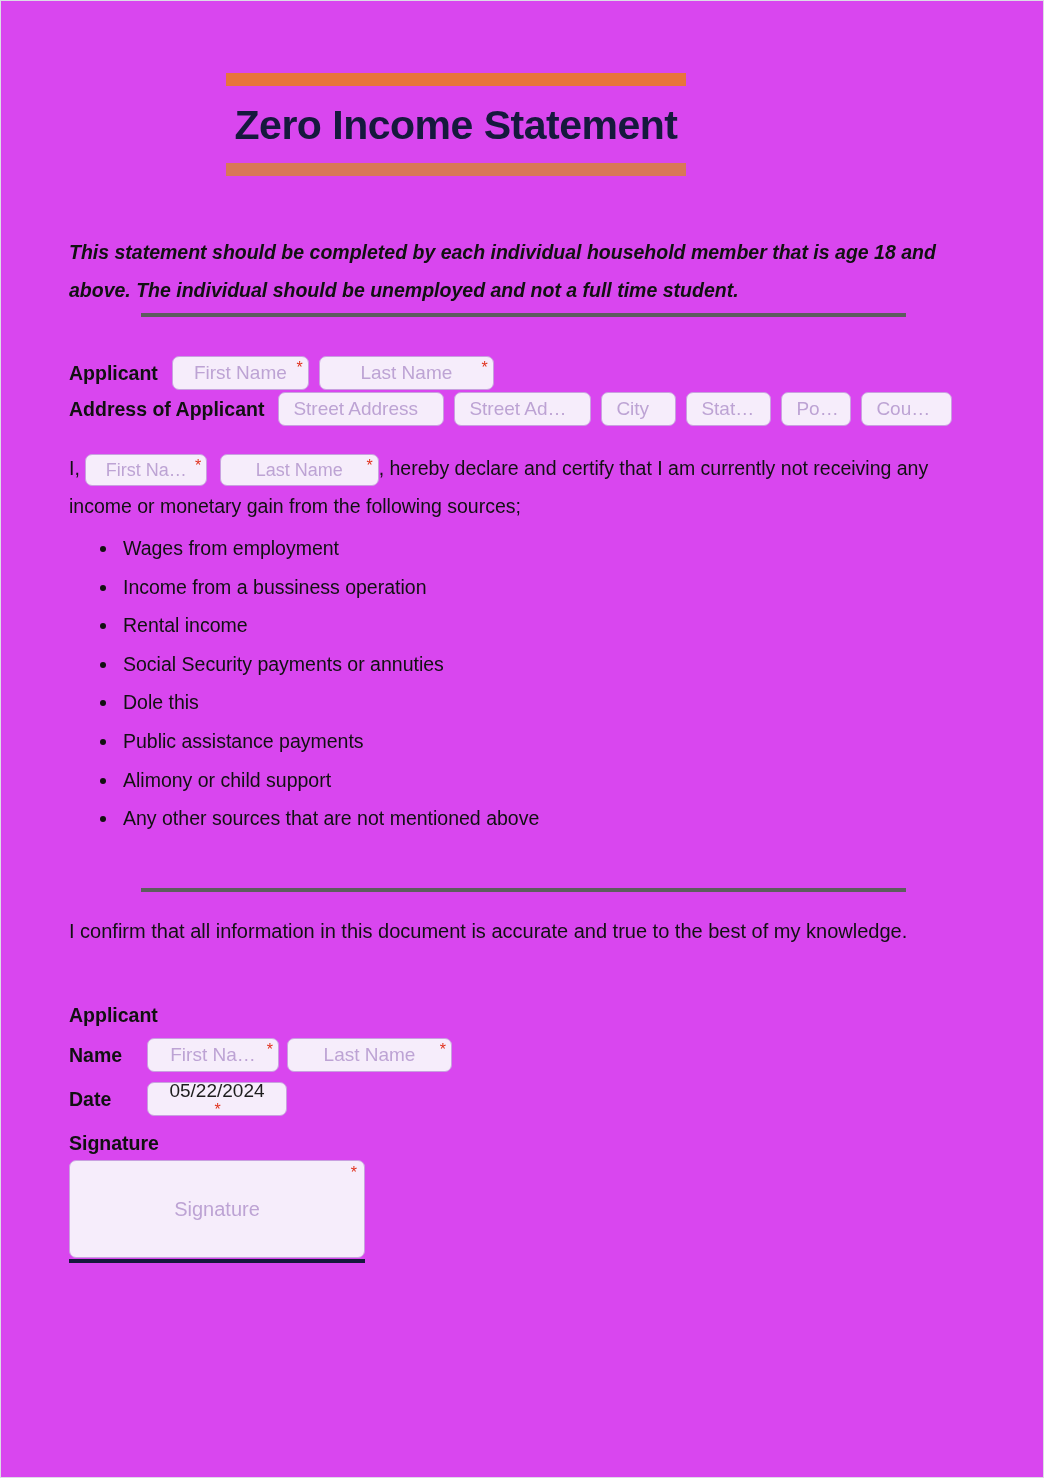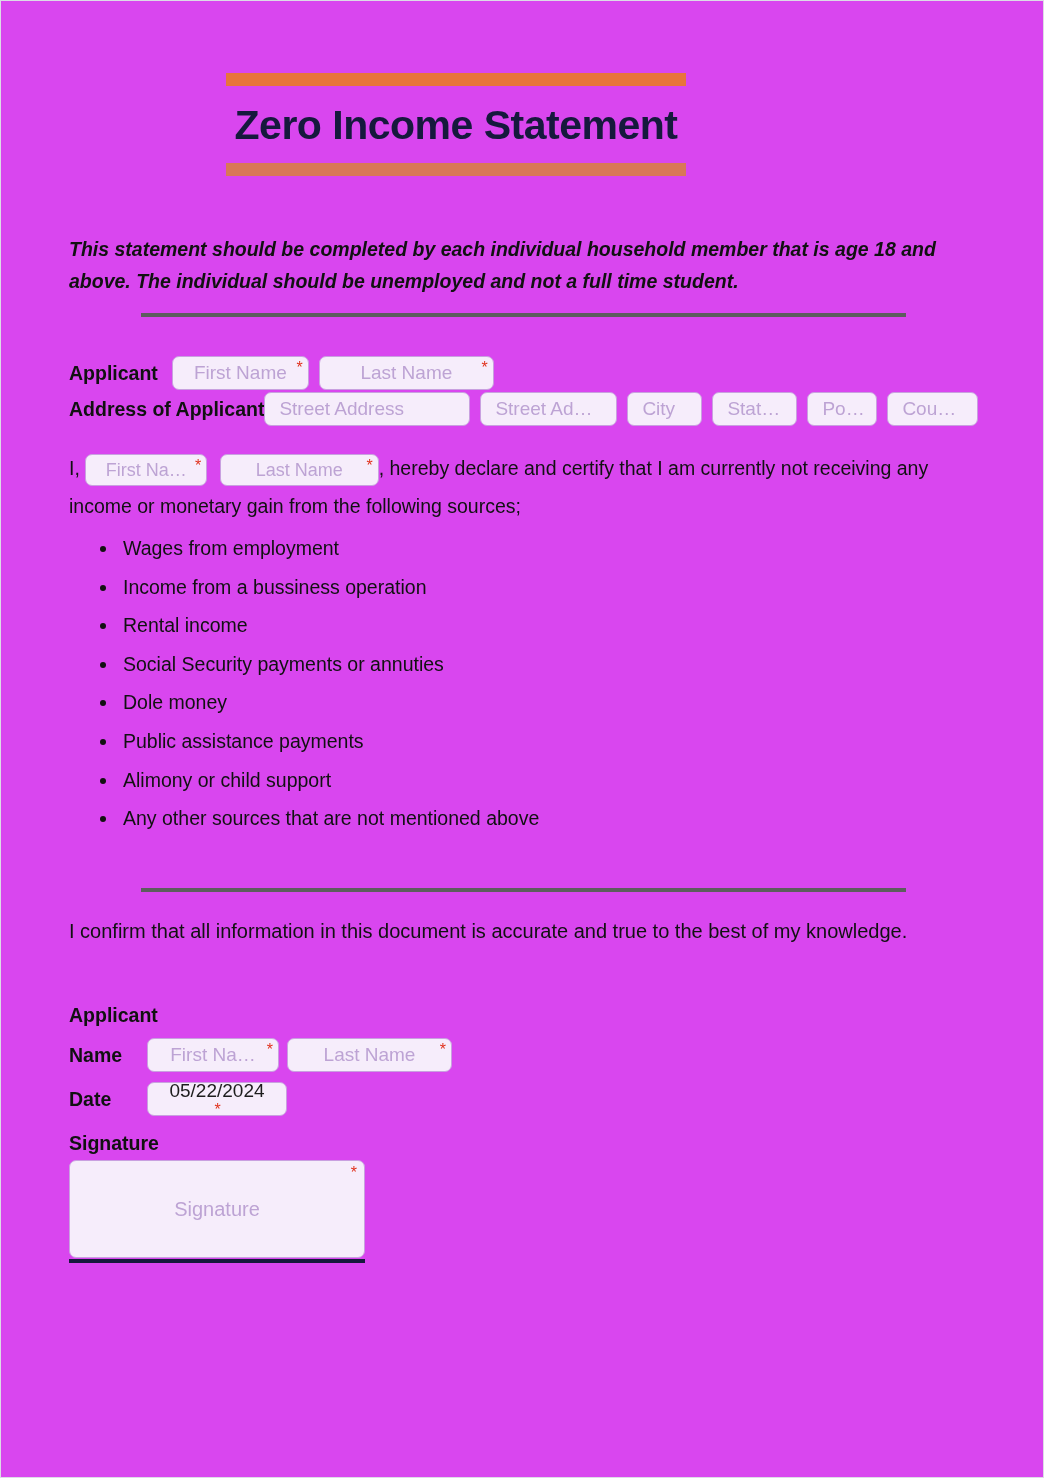--- a/index.html
+++ b/index.html
@@ -57,21 +57,21 @@
 
   
   .subtitle {
     position: absolute;
     left: 68px;
     top: 232px;
     width: 900px;
     font-size: 19.5px;
     font-weight: bold;
     font-style: italic;
-    line-height: 32px;
+    line-height: 38px;
     color: #111111;
   }
 
   .divider {
     position: absolute;
     height: 4px;
     background: #5d5d5d;
     left: 140px;
     width: 765px;
   }
@@ -125,21 +125,21 @@
   .bold-label {
     font-size: 19.5px;
     font-weight: bold;
     color: #111;
     white-space: nowrap;
   }
 
   .f-first  { width: 137px; margin-left: 14px; }
   .f-last   { width: 175px; margin-left: 10px; }
 
-  .f-street1 { width: 206px; }
+  .f-street1 { width: 166px; margin-left: 14px; }
   .f-street2 { width: 137px; margin-left: 10px; }
   .f-city    { width: 75px;  margin-left: 10px; }
   .f-state   { width: 85px;  margin-left: 10px; }
   .f-post    { width: 70px;  margin-left: 10px; }
   .f-country { width: 91px;  margin-left: 10px; }
   .row-address .field { justify-content: flex-start; padding-left: 14px; }
 
   
   .declare {
     position: absolute;
@@ -318,21 +318,21 @@
       <span>Last Name</span>
       <span class="ast">*</span>
     </span><span>, hereby declare and certify that I am currently not receiving any income or monetary gain from the following sources;</span>
   </div>
 
   <ul class="sources">
     <li>Wages from employment</li>
     <li>Income from a bussiness operation</li>
     <li>Rental income</li>
     <li>Social Security payments or annuties</li>
-    <li>Dole money</li>
+    <li>Dole this</li>
     <li>Public assistance payments</li>
     <li>Alimony or child support</li>
     <li>Any other sources that are not mentioned above</li>
   </ul>
 
 
   <div class="divider" id="divider-mid"></div>
 
   <div class="confirm">I confirm that all information in this document is accurate and true to the best of my knowledge.</div>
 

